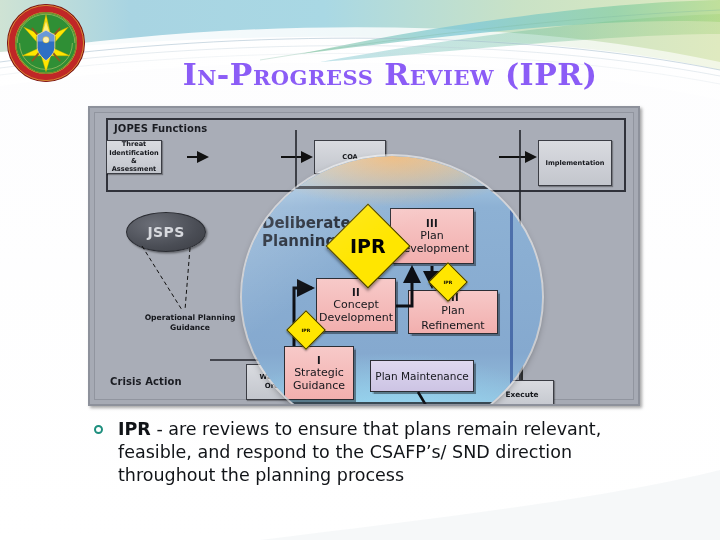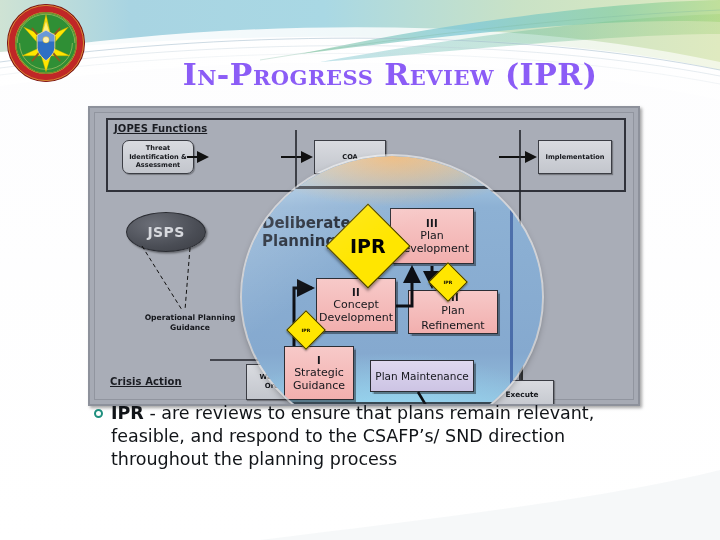--- a/index.html
+++ b/index.html
@@ -42,21 +42,20 @@
   .panel{
     position:absolute;
     border:2px solid #30323a;
     background:#a9adb7;
   }
   .panel-title{
     position:absolute;
     font-size:9px;font-weight:bold;color:#1a1c22;
     font-family:"DejaVu Sans",sans-serif;
     letter-spacing:.1px;
-    text-decoration:underline;
   }
 
   .gbox{
     position:absolute;
     background:linear-gradient(180deg,#d9dbe0 0%,#c3c6cd 100%);
     border:1px solid #3b3d44;
     box-shadow:1px 1px 1px rgba(0,0,0,.3);
     display:flex;align-items:center;justify-content:center;
     text-align:center;
     font-size:6.6px;line-height:1.28;color:#15171c;
@@ -141,22 +140,22 @@
     background:#ffe600;
     border:1px solid #3a3200;
     transform:rotate(45deg);
     display:flex;align-items:center;justify-content:center;
     box-shadow:1px 1px 2px rgba(0,0,0,.4);
   }
   .smalldiamond span{transform:rotate(-45deg);font-weight:bold;color:#000;font-size:4.6px;}
 
   
   #bullet-block{
-    position:absolute;left:94px;top:402px;width:560px;
-    display:flex;gap:8px;
+    position:absolute;left:94px;top:418px;width:560px;
+    display:flex;gap:15px;
   }
   #bullet-dot{
     flex:0 0 auto;margin-top:7px;
     width:9px;height:9px;border-radius:50%;
     border:2px solid #1e8f7e;background:transparent;
     box-sizing:border-box;
   }
   #bullet-text{
     font-family:"DejaVu Sans",sans-serif;
     font-size:17.5px;line-height:1.32;color:#111418;
@@ -251,23 +250,23 @@
 </svg>
 
 <div id="title">In-Progress Review (IPR)</div>
 
 <div id="diagram">
   <div id="dg-inner"></div>
 
   <div class="panel" style="left:16px;top:10px;width:516px;height:70px;"></div>
   <div class="panel-title" style="left:24px;top:15px;font-size:10px;">JOPES Functions</div>
 
-  <div class="gbox" style="left:32px;top:32px;width:72px;height:34px;border-radius:7px;">Threat Identification &amp; Assessment</div>
+  <div class="gbox" style="left:16px;top:32px;width:56px;height:34px;">Threat Identification &amp; Assessment</div>
   <div class="gbox" style="left:224px;top:32px;width:72px;height:34px;">COA</div>
-  <div class="gbox" style="left:448px;top:32px;width:74px;height:34px;">Implementation</div>
+  <div class="gbox" style="left:448px;top:32px;width:74px;height:46px;">Implementation</div>
 
   <svg style="position:absolute;left:0;top:0;width:548px;height:296px;pointer-events:none;">
     <defs>
       <marker id="ah" markerWidth="6" markerHeight="6" refX="5" refY="3" orient="auto">
         <path d="M0,0 L6,3 L0,6 Z" fill="#111"></path>
       </marker>
     </defs>
     <line x1="97" y1="49" x2="117" y2="49" stroke="#111" stroke-width="2" marker-end="url(#ah)"></line>
     <line x1="191" y1="49" x2="221" y2="49" stroke="#111" stroke-width="2" marker-end="url(#ah)"></line>
     <line x1="409" y1="49" x2="445" y2="49" stroke="#111" stroke-width="2" marker-end="url(#ah)"></line>

